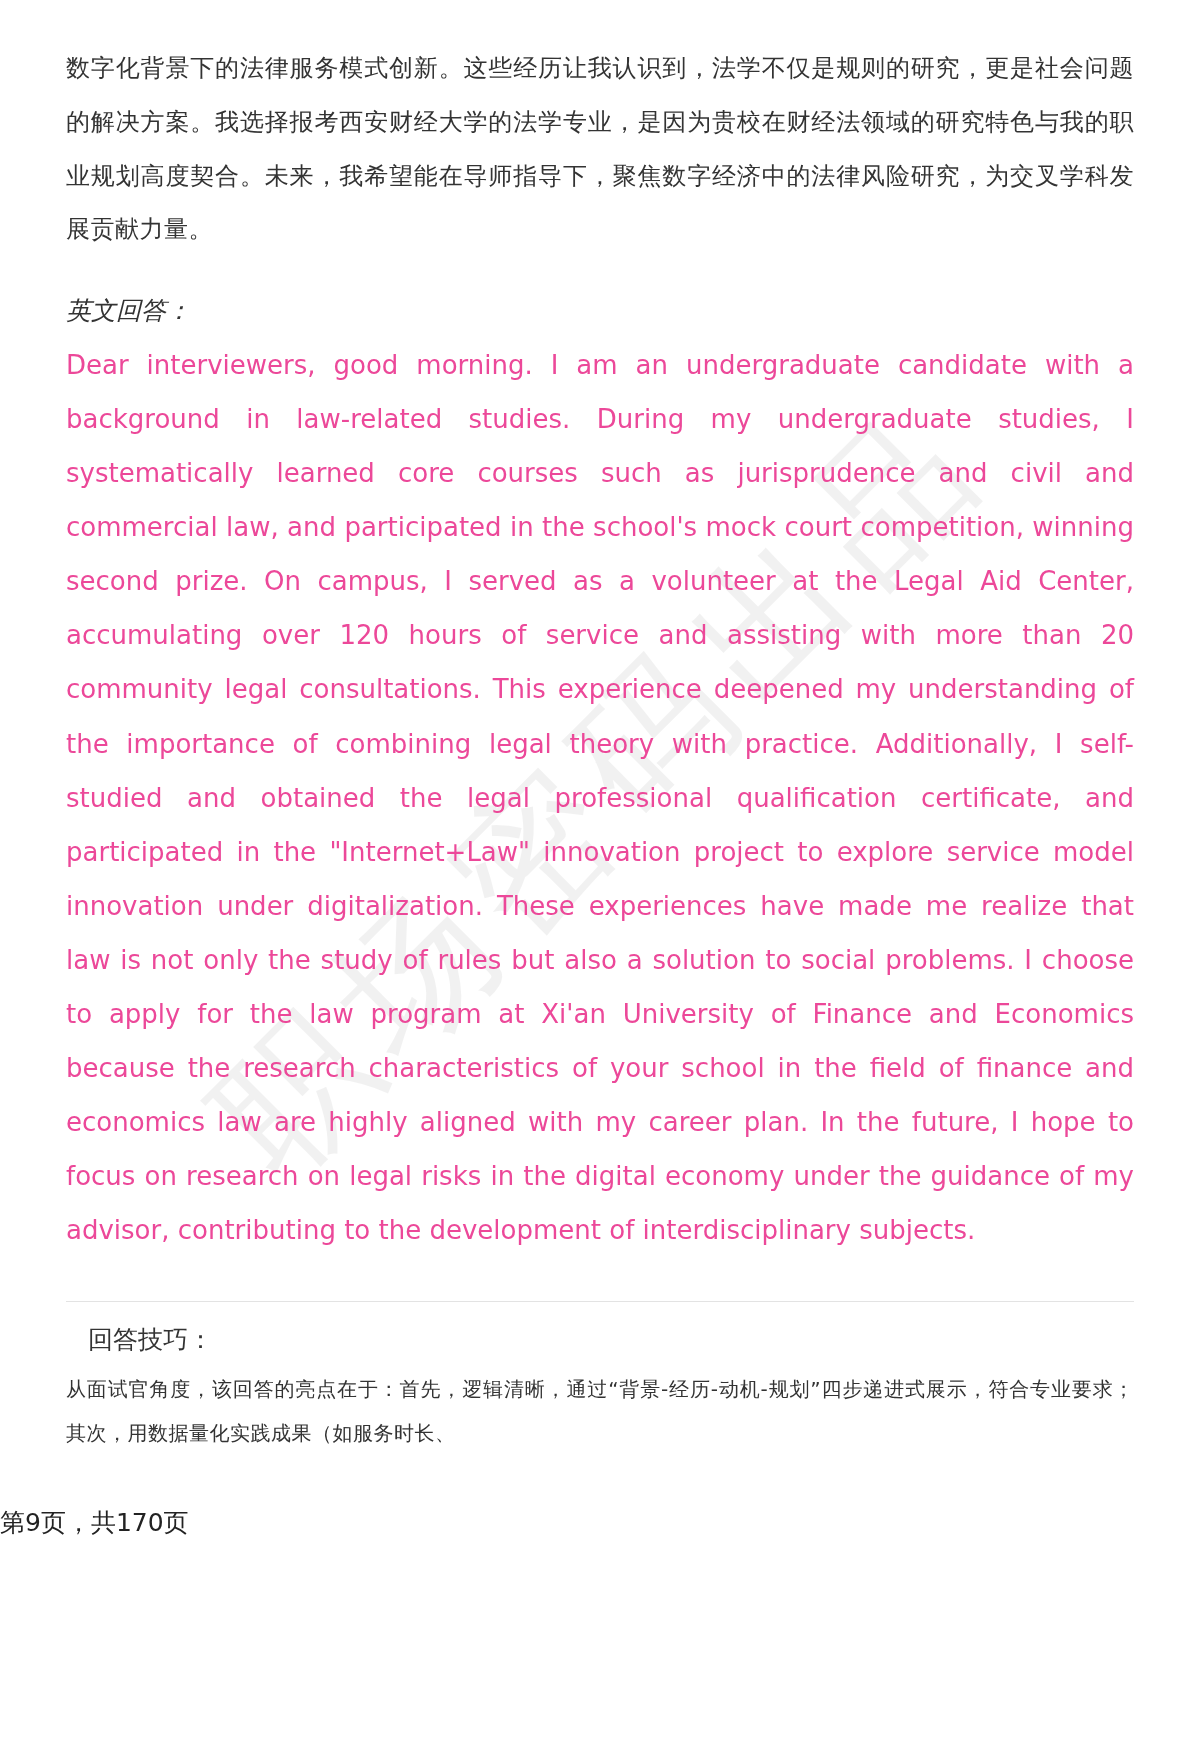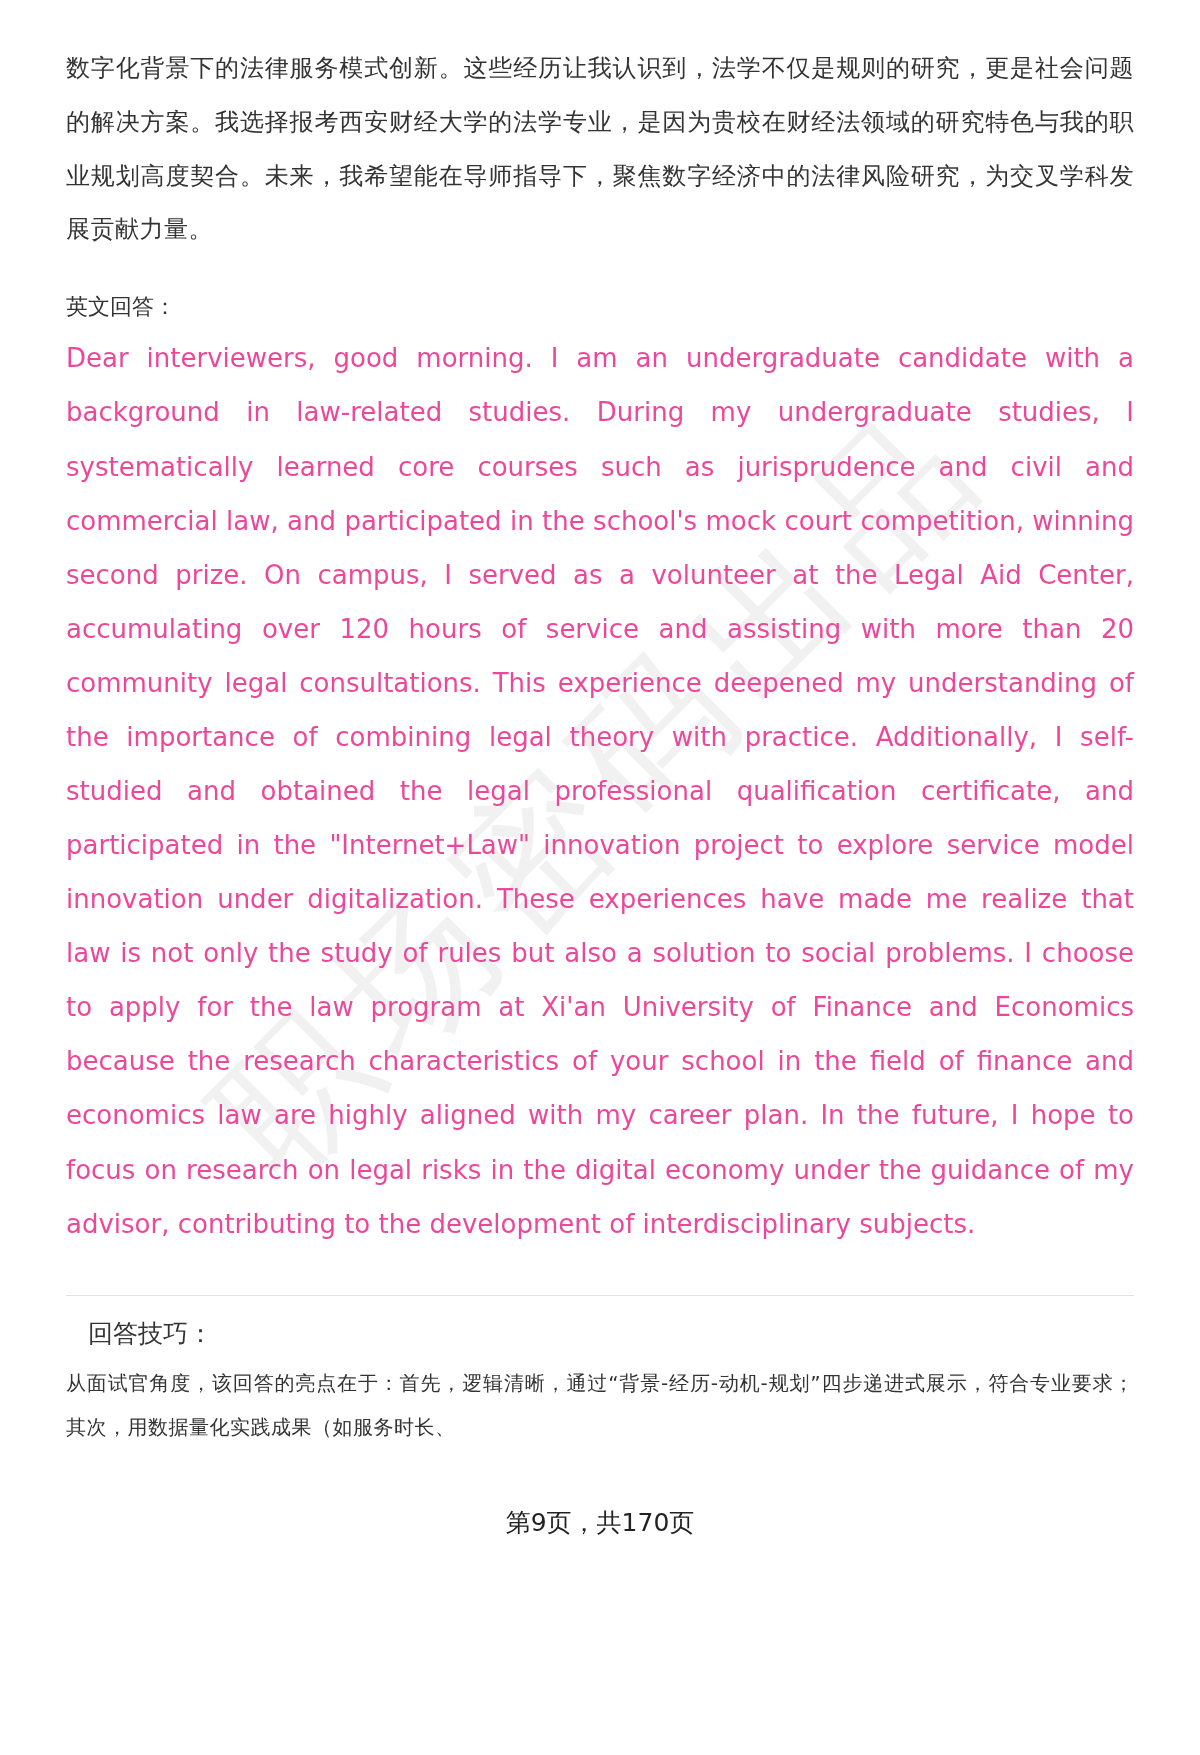--- a/index.html
+++ b/index.html
@@ -36,23 +36,24 @@
     user-select: none;
   }
   p { margin: 0; }
   .para-cn {
     font-size: 24px;
     line-height: 2.24;
     text-align: justify;
     letter-spacing: 0.5px;
   }
   .section-label {
-    font-size: 22px;
+    font-size: 25px;
     line-height: 2.2;
     margin-top: 26px;
+    font-style: italic;
   }
   .para-en {
     font-size: 26px;
     line-height: 2.08;
     text-align: justify;
     color: #ec4899;
   }
   .divider {
     border: none;
     border-top: 1px solid #e3e3e3;
@@ -68,21 +69,20 @@
     font-size: 20px;
     line-height: 2.2;
     text-align: justify;
     letter-spacing: 0.5px;
   }
   .footer {
     position: absolute;
     top: 1506px;
     left: 0;
     width: 100%;
-    text-align: center;
     font-size: 25px;
     color: #222222;
     z-index: 2;
     background: transparent;
   }
 </style>
 </head>
 <body>
 
 <div class="watermark">职场密码出品</div>

